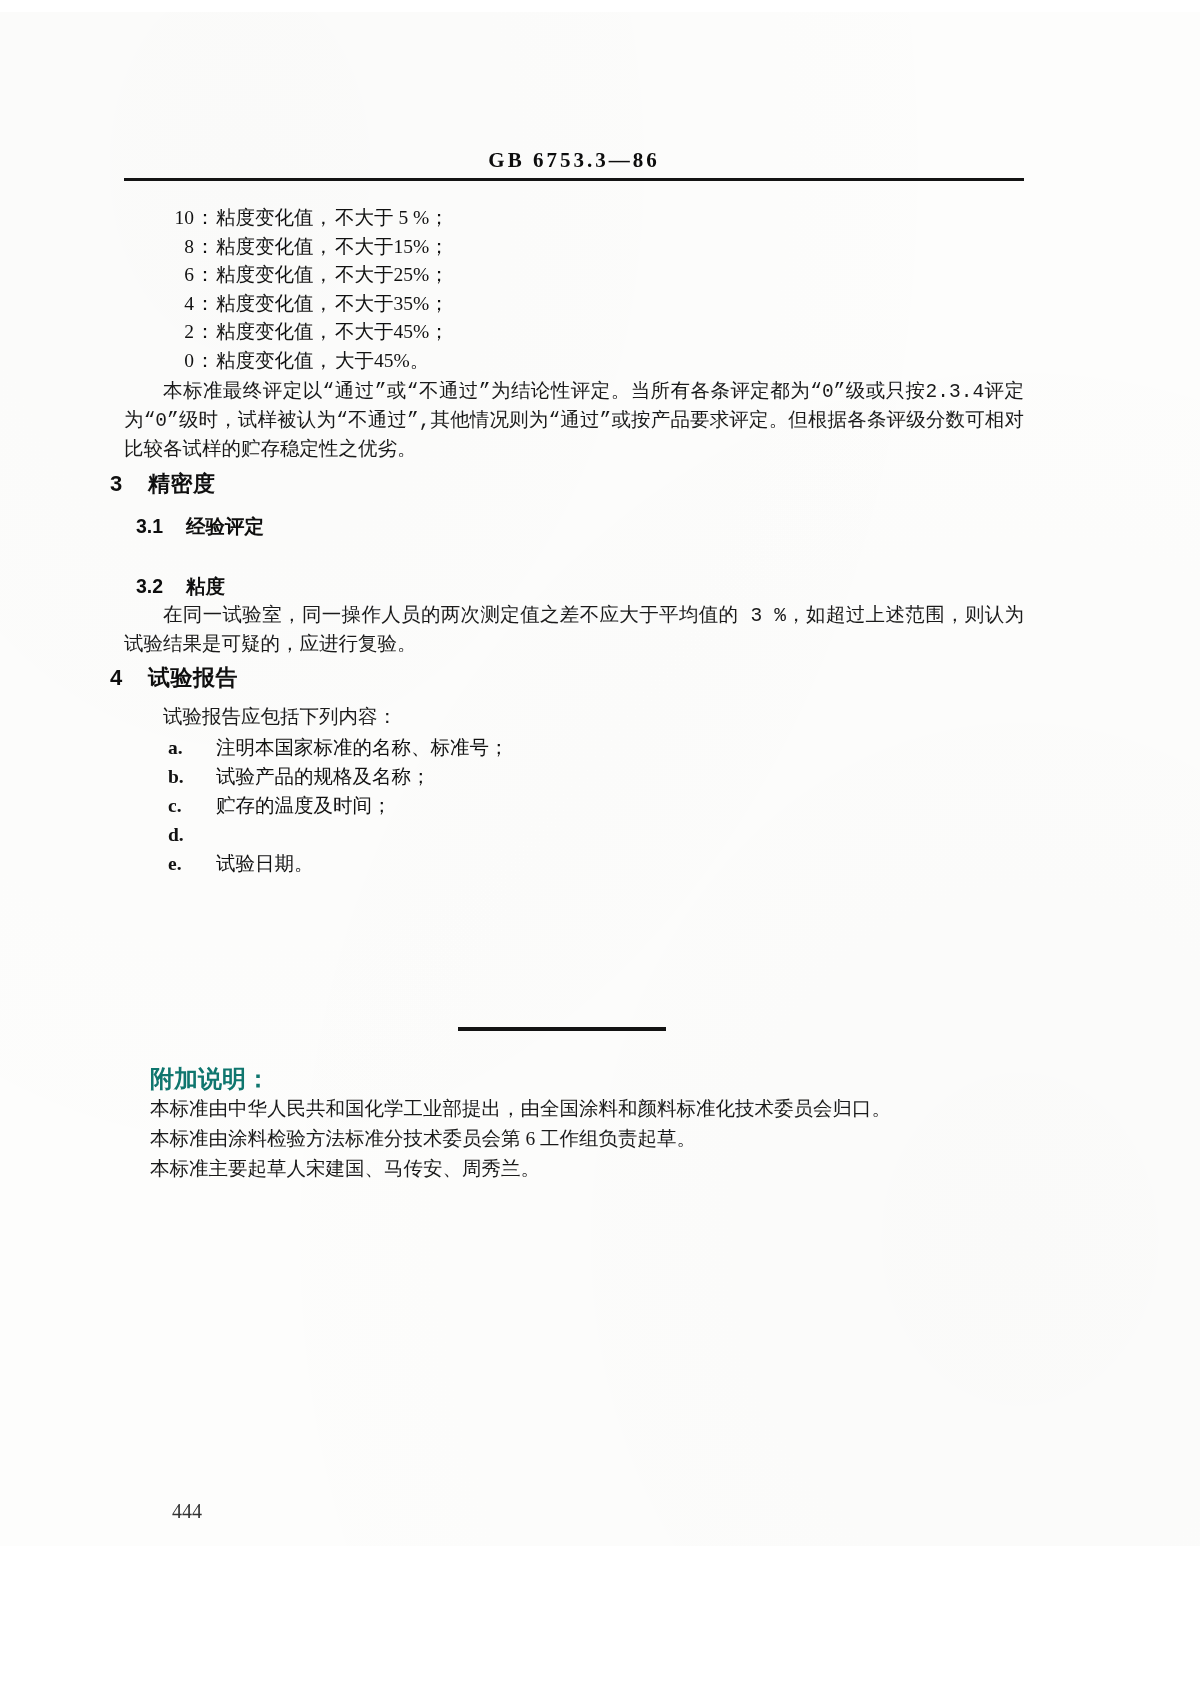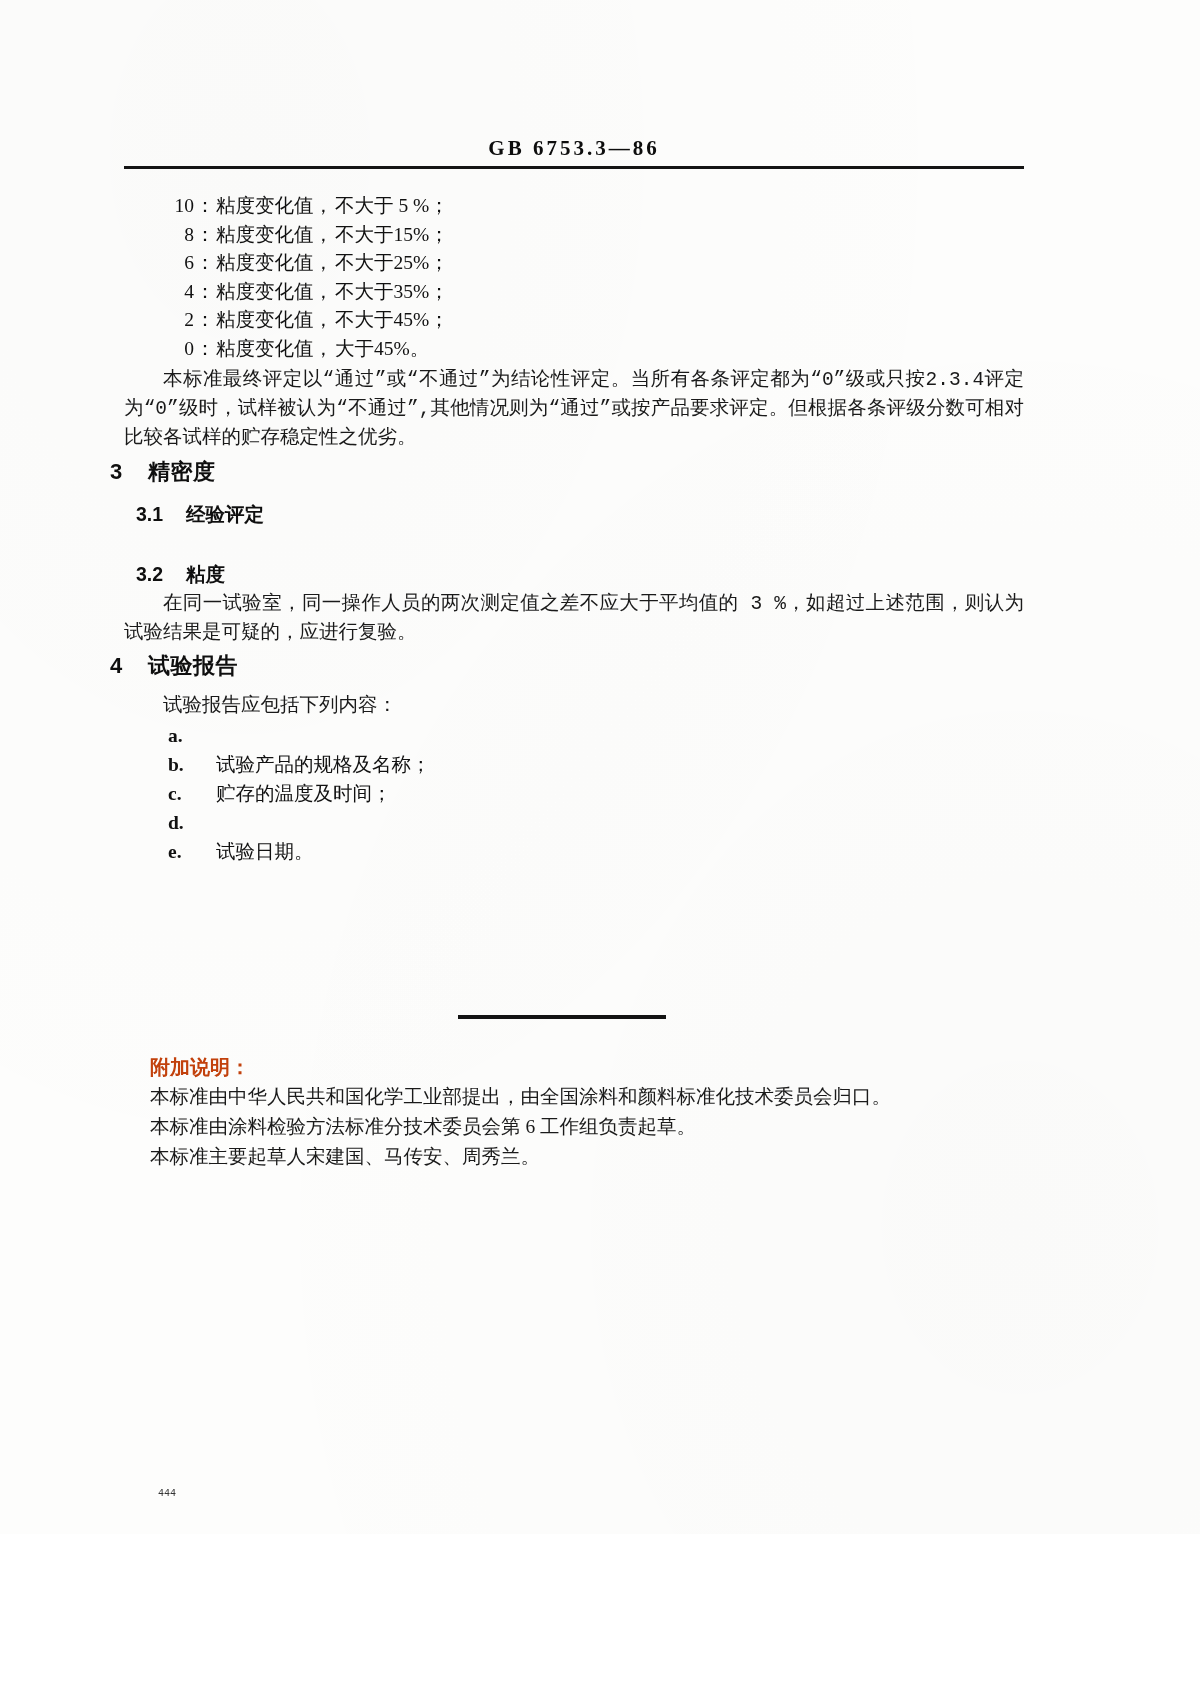--- a/index.html
+++ b/index.html
@@ -4,21 +4,21 @@
 <style>
   html, body {
     margin: 0;
     padding: 0;
     background: #ffffff;
   }
   .page {
     position: relative;
     width: 1200px;
     height: 1534px;
-    margin: 0 auto;
+    margin: 12px auto;
     background: #fdfdfc;
     font-family: "Liberation Serif", "DejaVu Serif", serif;
     color: #111111;
     overflow: hidden;
   }
   
   .page::before {
     content: "";
     position: absolute;
     inset: 0;
@@ -165,37 +165,37 @@
 
   .notes {
     position: absolute;
     left: 150px;
     top: 1052px;
     width: 820px;
   }
   .notes-title {
     font-family: "Liberation Sans", "DejaVu Sans", sans-serif;
     font-weight: bold;
-    font-size: 20px;
+    font-size: 24px;
     line-height: 30px;
-    color: #c2410c;
+    color: #0f766e;
   }
   .notes-line {
     font-size: 19.5px;
     line-height: 30px;
     color: #1a1a1a;
   }
 
   .page-number {
     position: absolute;
-    left: 158px;
+    left: 172px;
     top: 1488px;
-    font-size: 10px;
+    font-size: 20px;
     color: #333;
-    font-family: Liberation Mono, monospace;
+    font-family: Liberation Serif, serif;
   }
 
   .bottom-tick {
     position: absolute;
     left: 655px;
     top: 1672px;
     width: 3px;
     height: 12px;
     background: #2a2a2a;
   }
@@ -272,20 +272,21 @@
     <span class="sec-num">4</span><span>试验报告</span>
   </div>
 
   <div class="para" style="top:692px;">
     <p class="body-text">试验报告应包括下列内容：</p>
   </div>
 
   <div class="lettered-list" style="top:721px;">
     <div class="lettered-row">
       <span class="l-key">a.</span>
+      <span class="l-text">注明本国家标准的名称、标准号；</span>
     </div>
     <div class="lettered-row">
       <span class="l-key">b.</span>
       <span class="l-text">试验产品的规格及名称；</span>
     </div>
     <div class="lettered-row">
       <span class="l-key">c.</span>
       <span class="l-text">贮存的温度及时间；</span>
     </div>
     <div class="lettered-row">

